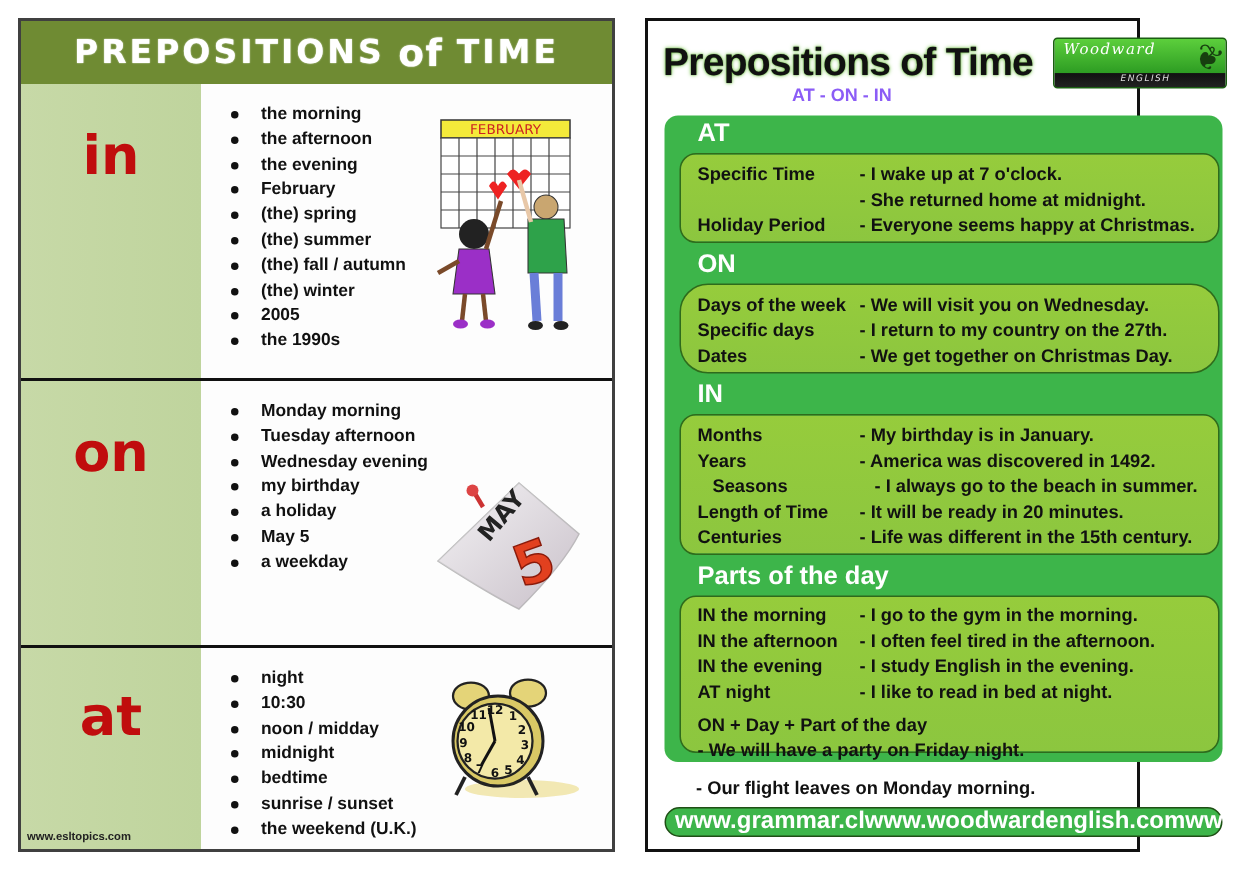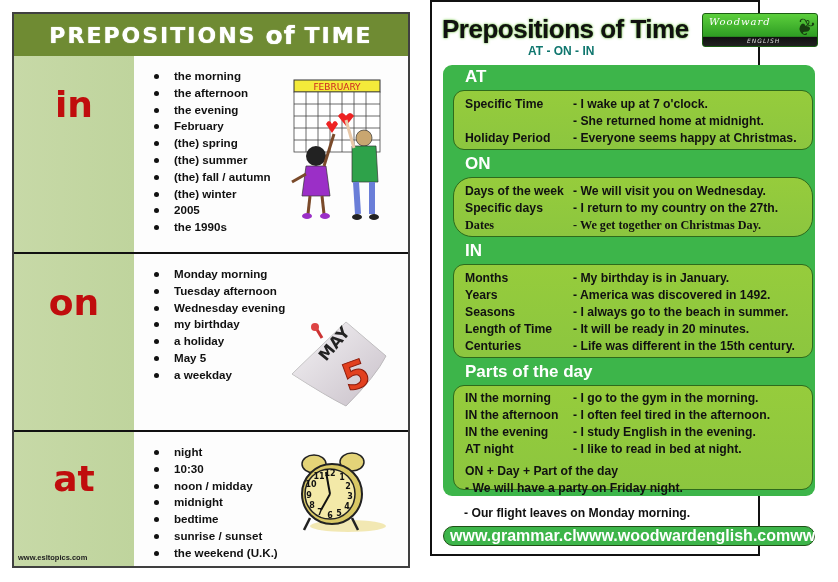--- a/index.html
+++ b/index.html
@@ -42,32 +42,32 @@
   .site-credit {
     position: absolute; left: 4px; bottom: 4px; font-size: 7.5px;
     font-family: "Liberation Sans", sans-serif; font-weight: bold; color: #222;
   }
 
   
   .illus { position: absolute; }
 
   
   .right-card {
-    position: absolute; left: 430px; top: 0; width: 330px; height: 556px;
+    position: absolute; left: 430px; top: 12px; width: 330px; height: 556px;
     border: 2px solid #111; background: #fff;
   }
   .r-title {
     position: absolute; left: 10px; top: 12px;
     font-family: "Liberation Sans", sans-serif; font-weight: bold;
     font-size: 26px; color: #111; letter-spacing: -0.5px;
     text-shadow: 0 0 3px #7ec850, 0 0 1px #3a8a1f;
   }
   .r-subtitle {
     position: absolute; left: 96px; top: 42px;
-    font-family: "Liberation Sans", sans-serif; font-weight: bold; font-size: 12px; color: #0f766e;
+    font-family: "Liberation Sans", sans-serif; font-weight: bold; font-size: 12px; color: #8b5cf6;
   }
   .logo {
     position: absolute; left: 270px; top: 11px; width: 116px; height: 34px;
     border-radius: 3px; background: linear-gradient(180deg,#5ccf3c,#2e9d23 70%,#111 72%,#222);
     border: 1px solid #1b5e12; overflow: hidden;
   }
   .logo .brand {
     position: absolute; left: 6px; top: 2px; color: #fff; font-style: italic;
     font-family: "DejaVu Serif", serif; font-size: 10px; letter-spacing: 1px;
   }
@@ -268,34 +268,34 @@
     </div>
 
     <div class="sec-title" style="top:89px;">ON</div>
     <div class="inner-box" style="top:112px; height:60px;border-radius:19px;">
       <div class="pair" style="top:6px;">
         <span class="term">Days of the week</span><span class="ex">- We will visit you on Wednesday.</span>
       </div>
       <div class="pair" style="top:23px;text-decoration:underline;">
         <span class="term">Specific days</span><span class="ex">- I return to my country on the 27th.</span>
       </div>
-      <div class="pair" style="top:40px;font-family:Liberation Serif, serif;">
+      <div class="pair" style="top:40px;">
         <span class="term">Dates</span><span class="ex">- We get together on Christmas Day.</span>
       </div>
     </div>
 
     <div class="sec-title" style="top:176px;">IN</div>
     <div class="inner-box" style="top:199px; height:94px;">
       <div class="pair" style="top:6px;">
         <span class="term">Months</span><span class="ex">- My birthday is in January.</span>
       </div>
       <div class="pair" style="top:23px;">
         <span class="term">Years</span><span class="ex">- America was discovered in 1492.</span>
       </div>
-      <div class="pair" style="top:40px;">
+      <div class="pair" style="top:40px;margin-left:10px;">
         <span class="term">Seasons</span><span class="ex">- I always go to the beach in summer.</span>
       </div>
       <div class="pair" style="top:57px;">
         <span class="term">Length of Time</span><span class="ex">- It will be ready in 20 minutes.</span>
       </div>
       <div class="pair" style="top:74px;">
         <span class="term">Centuries</span><span class="ex">- Life was different in the 15th century.</span>
       </div>
     </div>
 

